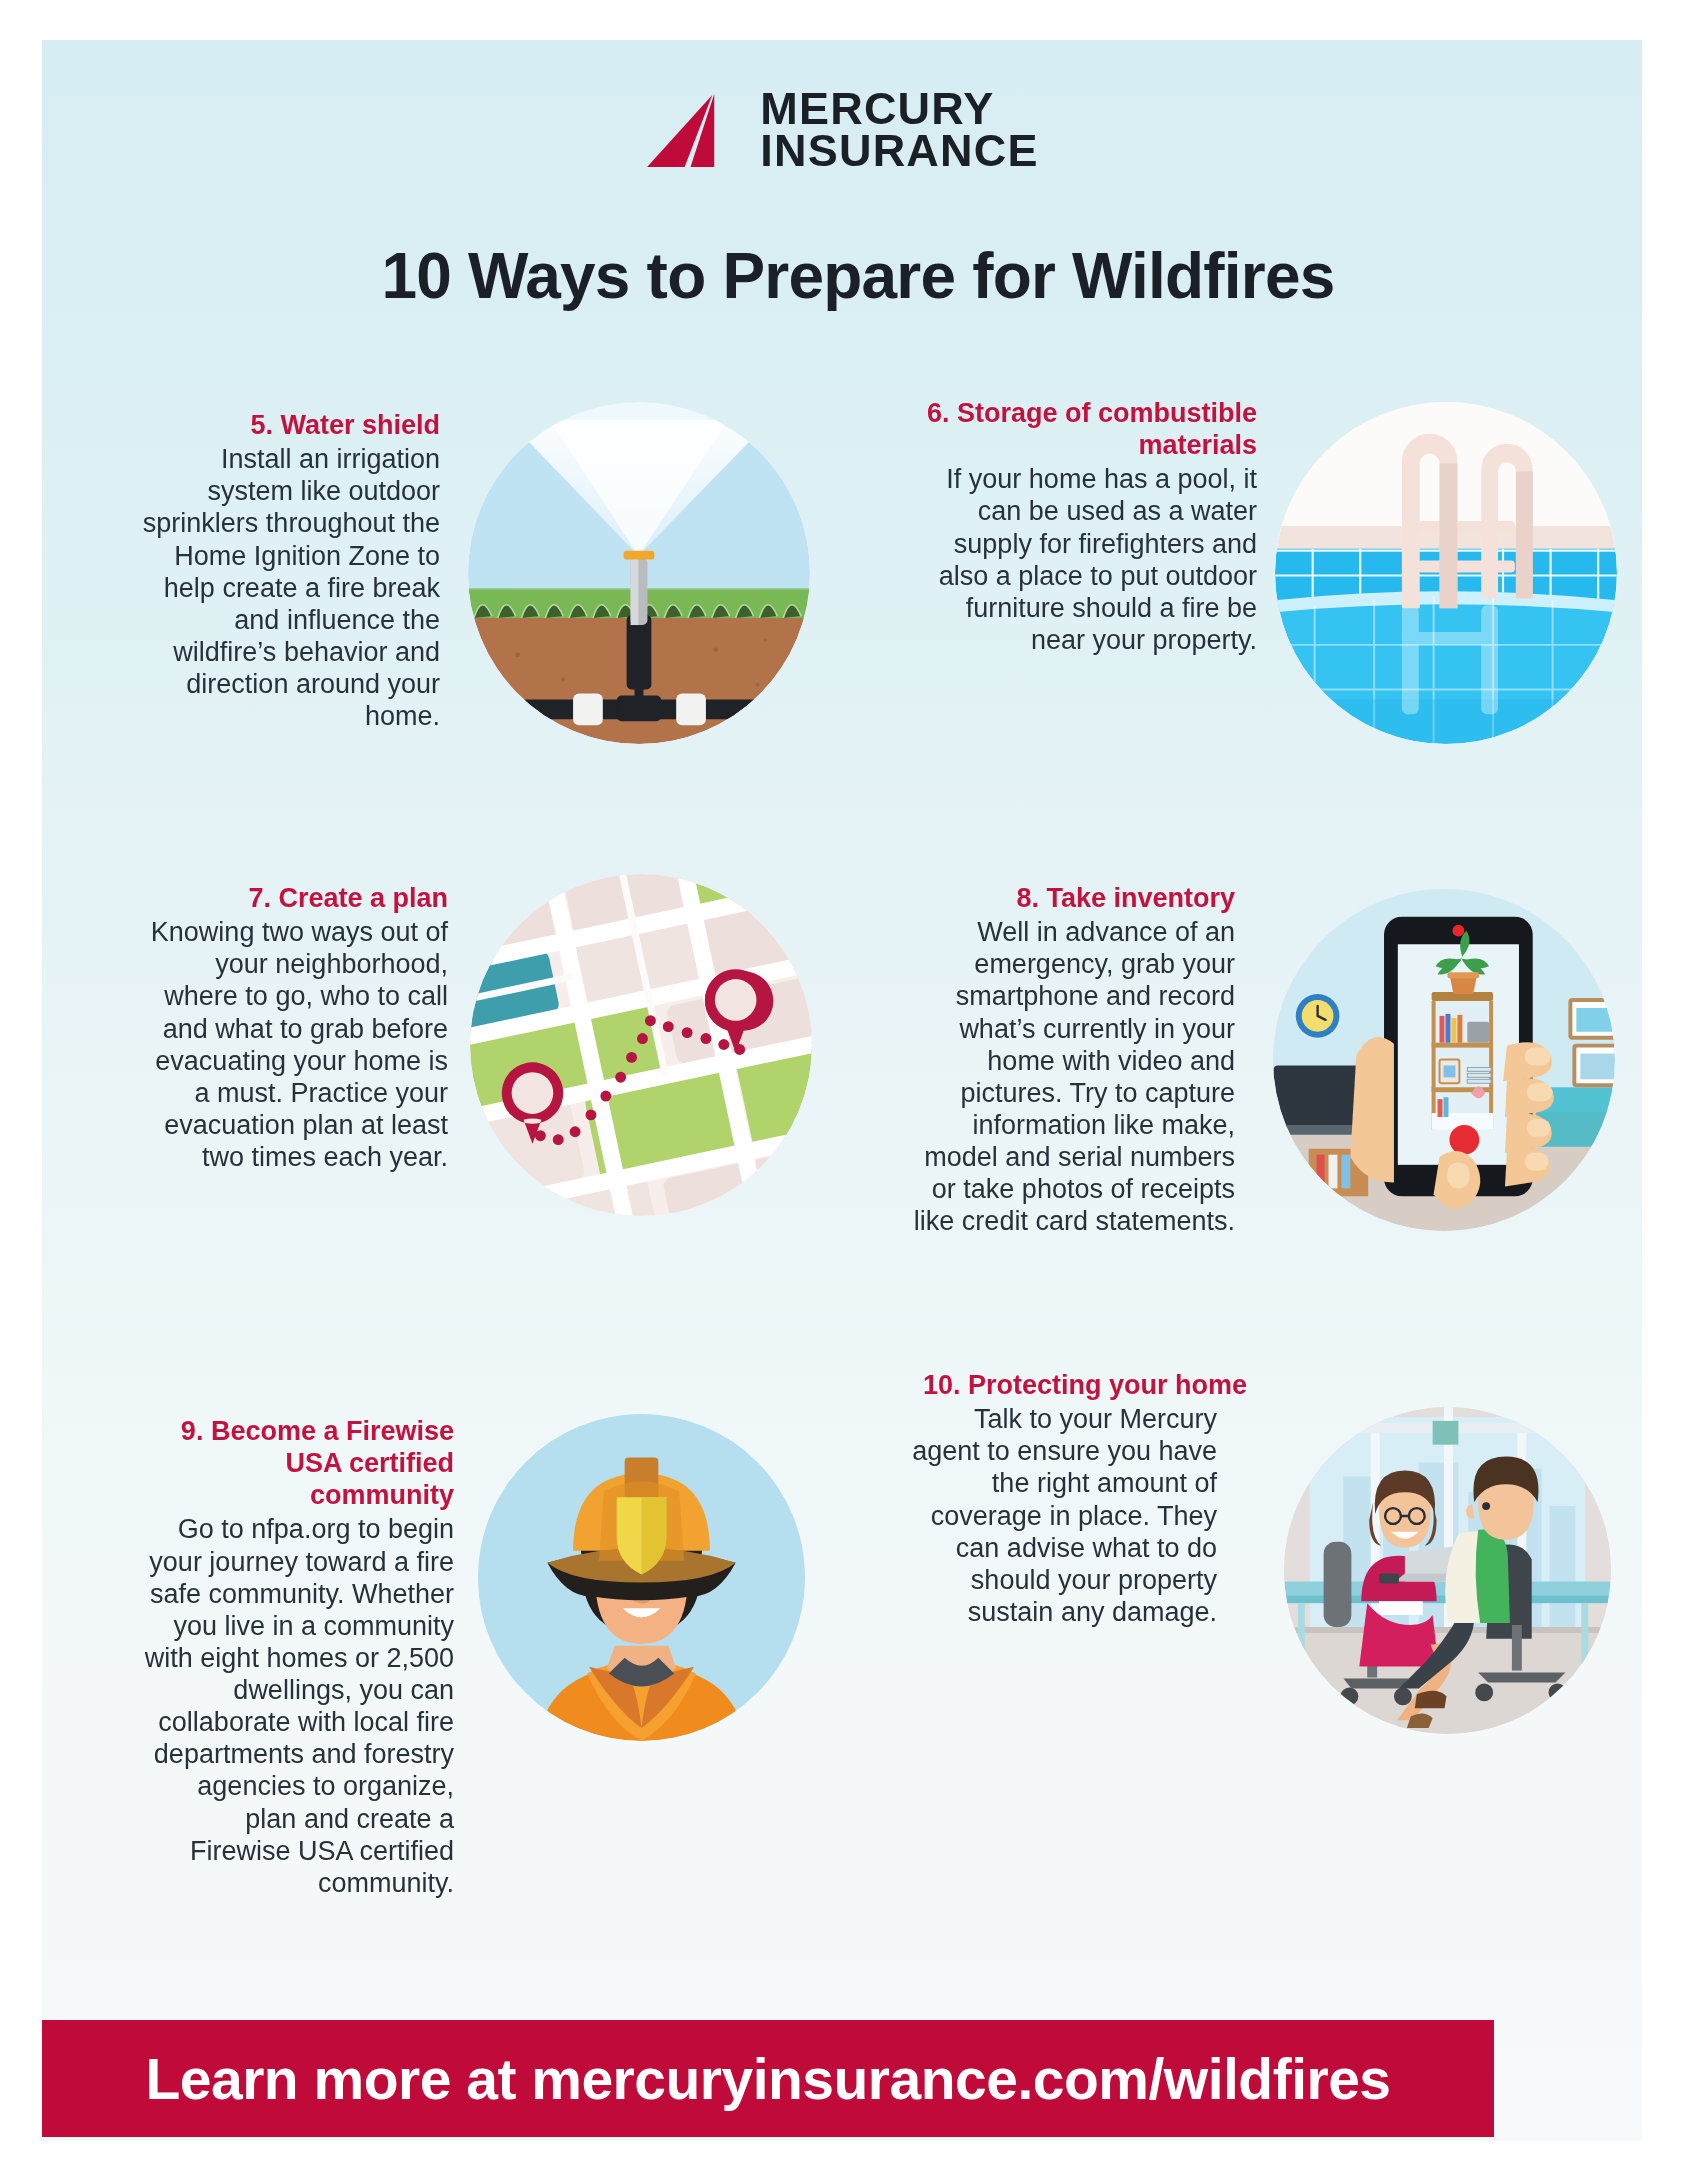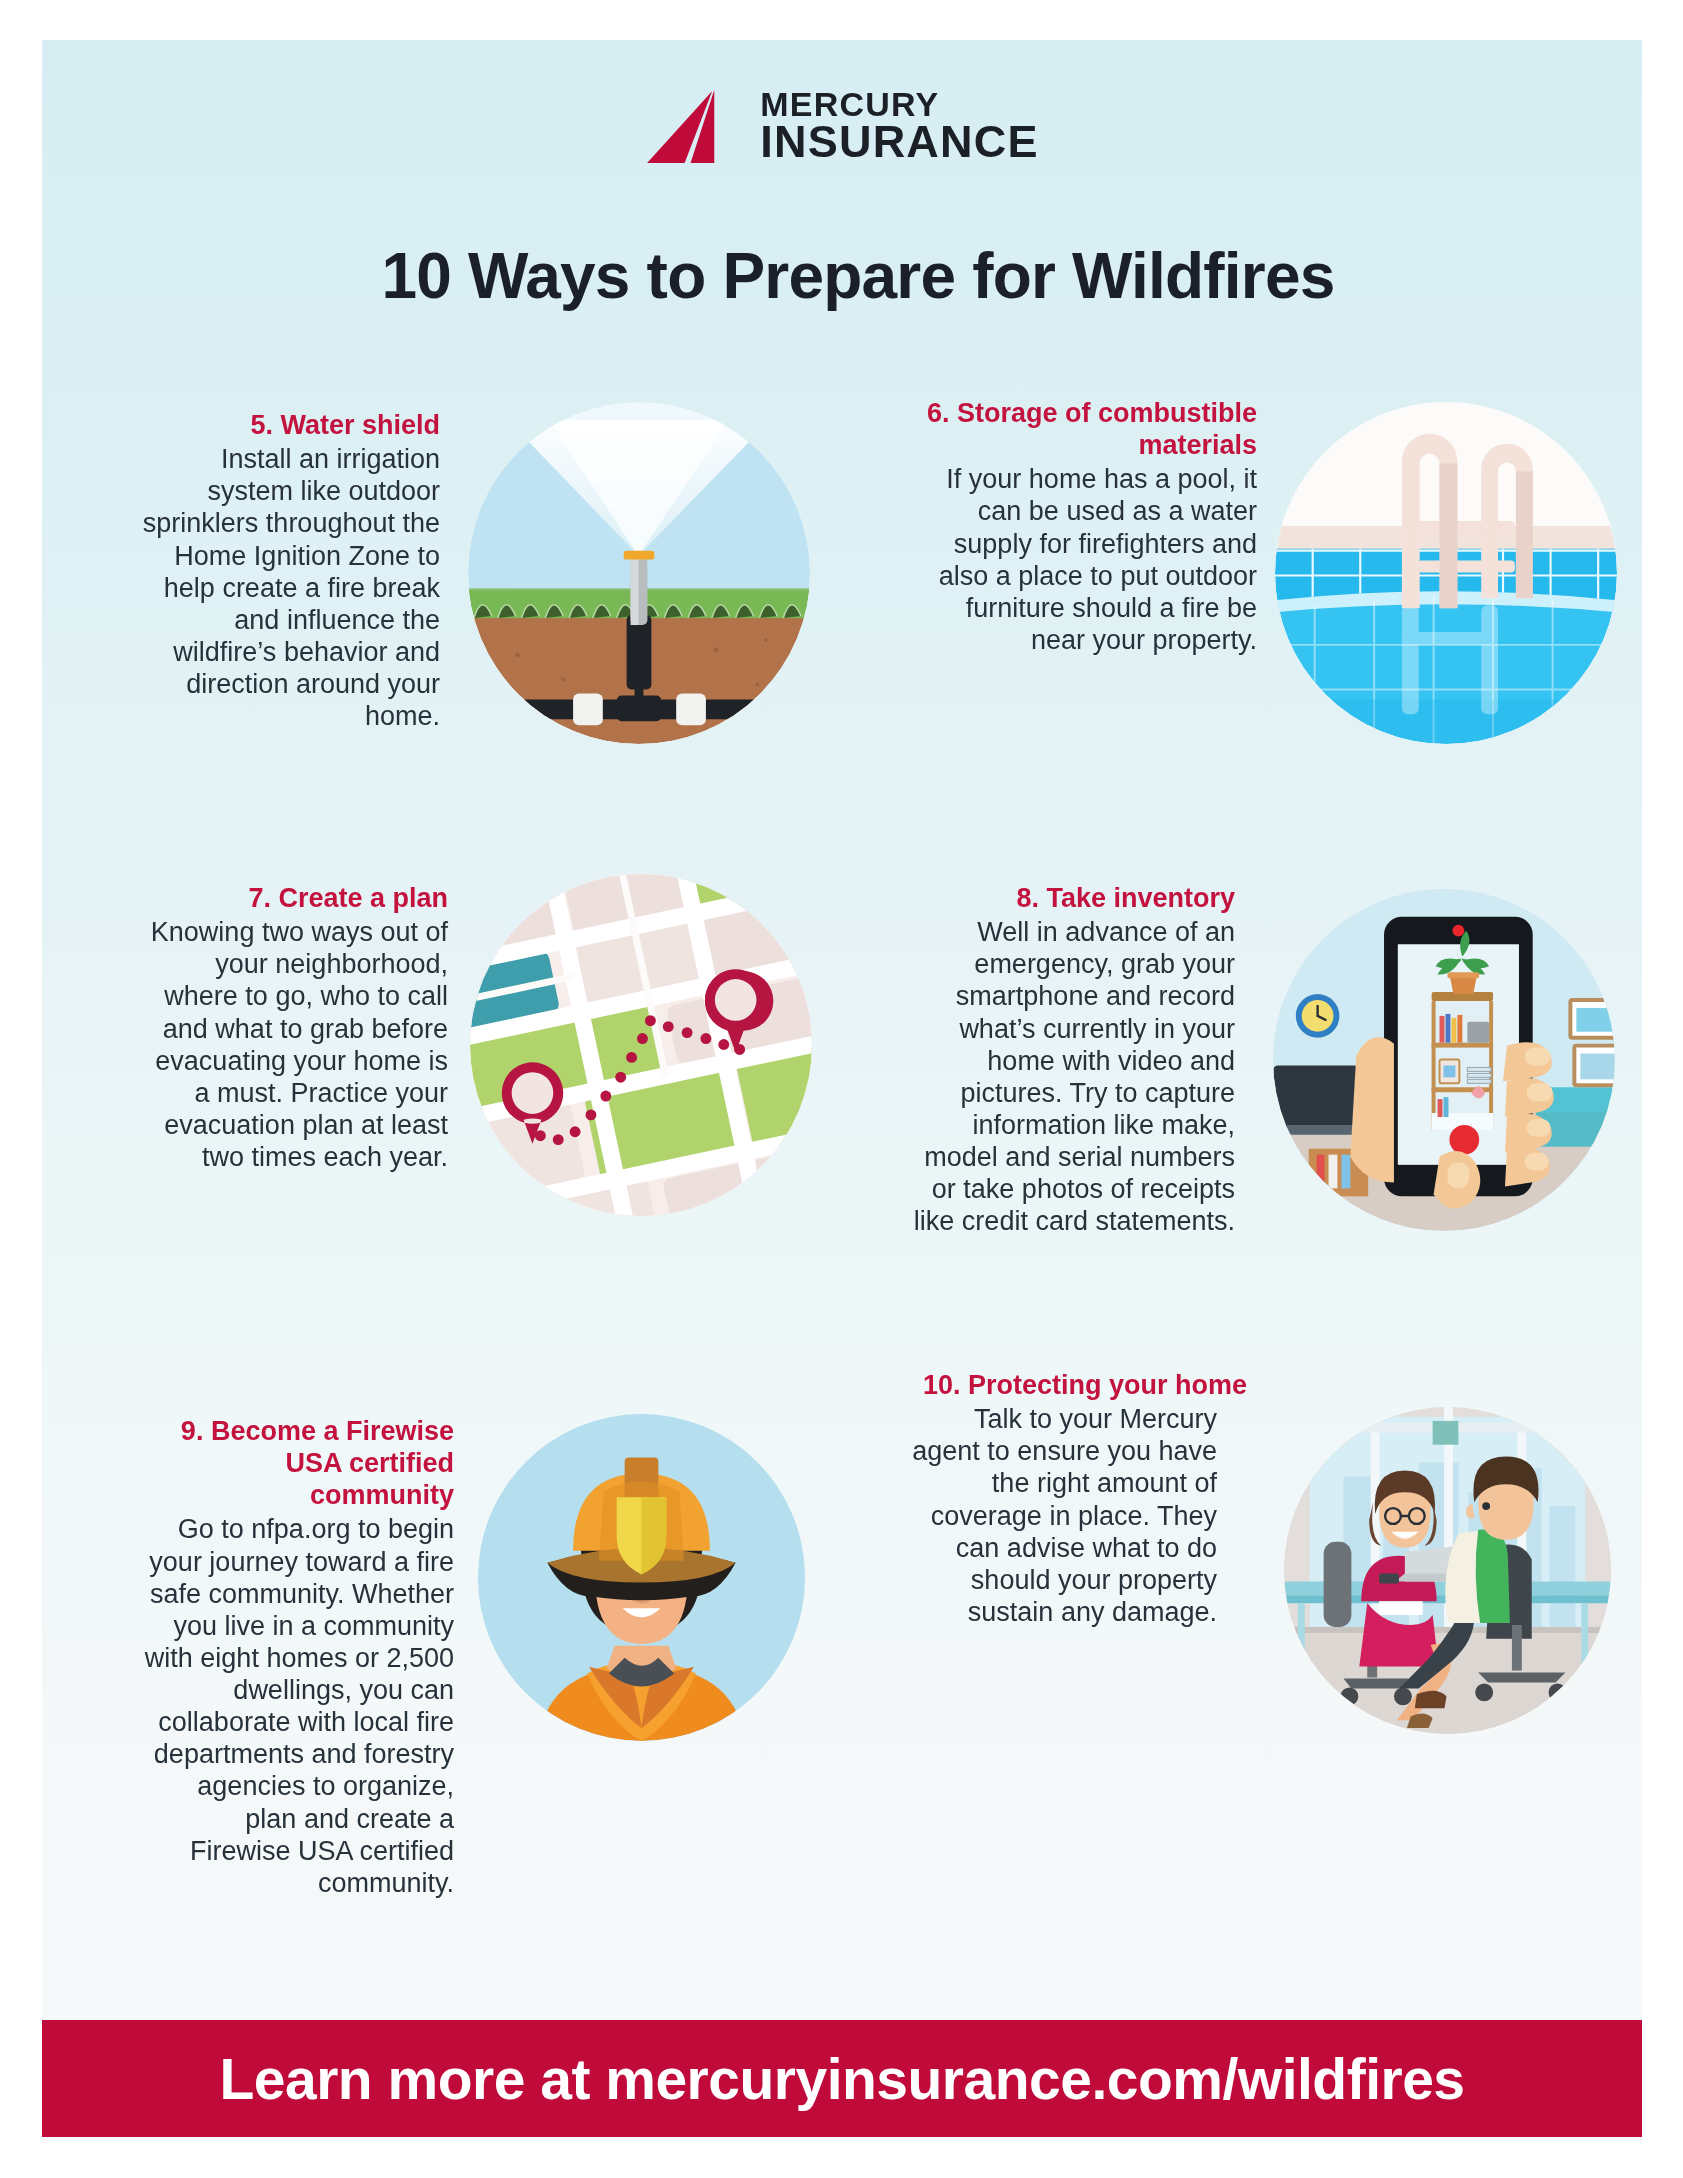--- a/index.html
+++ b/index.html
@@ -28,21 +28,21 @@
     position:absolute;left:0;right:0;top:48px;
     display:flex;align-items:center;justify-content:center;gap:18px;
   }
   .logo-mark{width:97px;height:77px;display:block;}
   .logo-words{display:flex;flex-direction:column;line-height:0.94;}
   .logo-top,.logo-bot{
     font-family:"Liberation Sans", sans-serif;
     font-weight:bold;color:#1b2026;
     letter-spacing:1.2px;
   }
-  .logo-top{font-size:34px;}
+  .logo-top{font-size:45px;}
   .logo-bot{font-size:45px;}
 
   .title{
     position:absolute;left:0;right:0;top:156px;
     text-align:center;
     font-size:64px;font-weight:bold;color:#1b2028;
     letter-spacing:-0.8px;
     padding-left:32px;
   }
 
@@ -62,21 +62,21 @@
   }
 
   .circle{
     position:absolute;border-radius:50%;overflow:hidden;
     background:#cfe9f2;
   }
 
   
   .footer{
     position:absolute;left:42px;top:2020px;
-    width:1600px;height:117px;
+    width:1452px;height:117px;
     background:#bf0a3a;
     display:flex;align-items:center;justify-content:center;
   }
   .footer-text{
     color:#ffffff;font-size:57px;font-weight:bold;letter-spacing:-0.5px;
   }
 </style>
 </head>
 <body>
 

